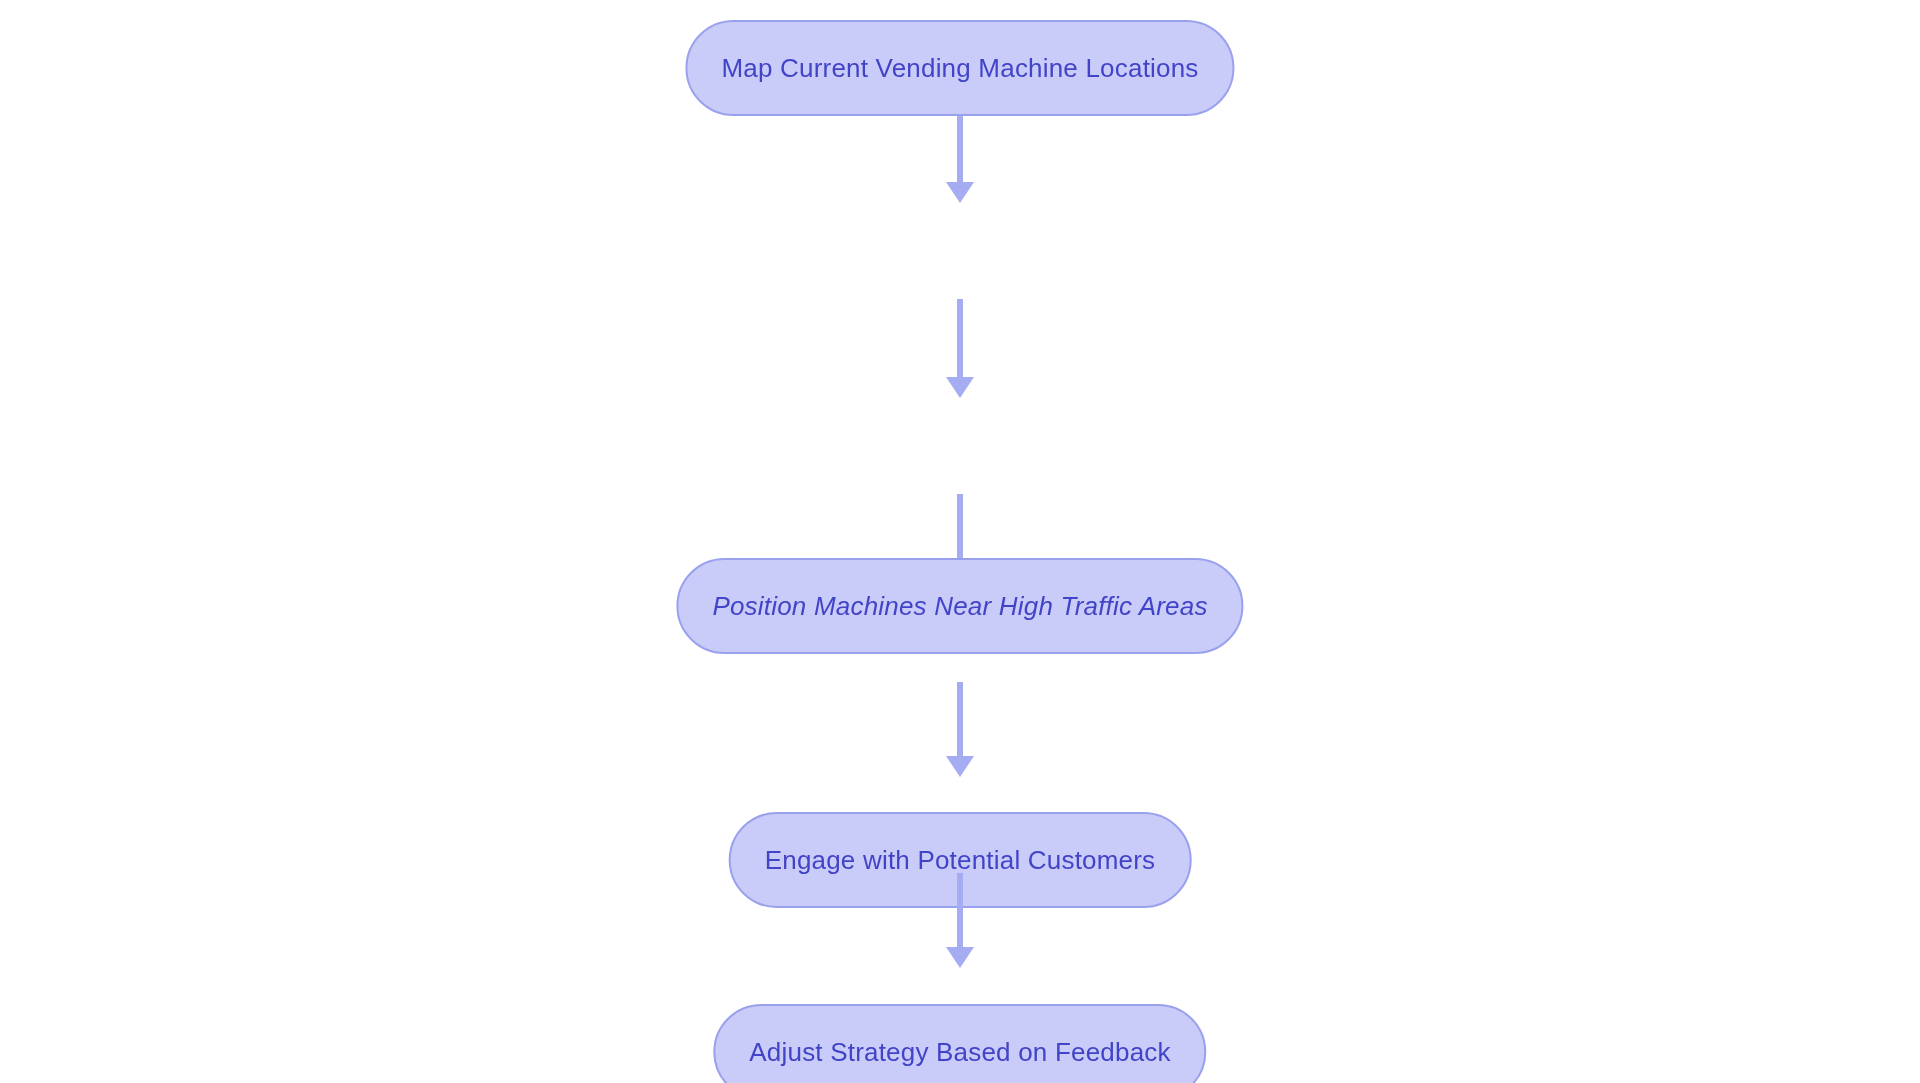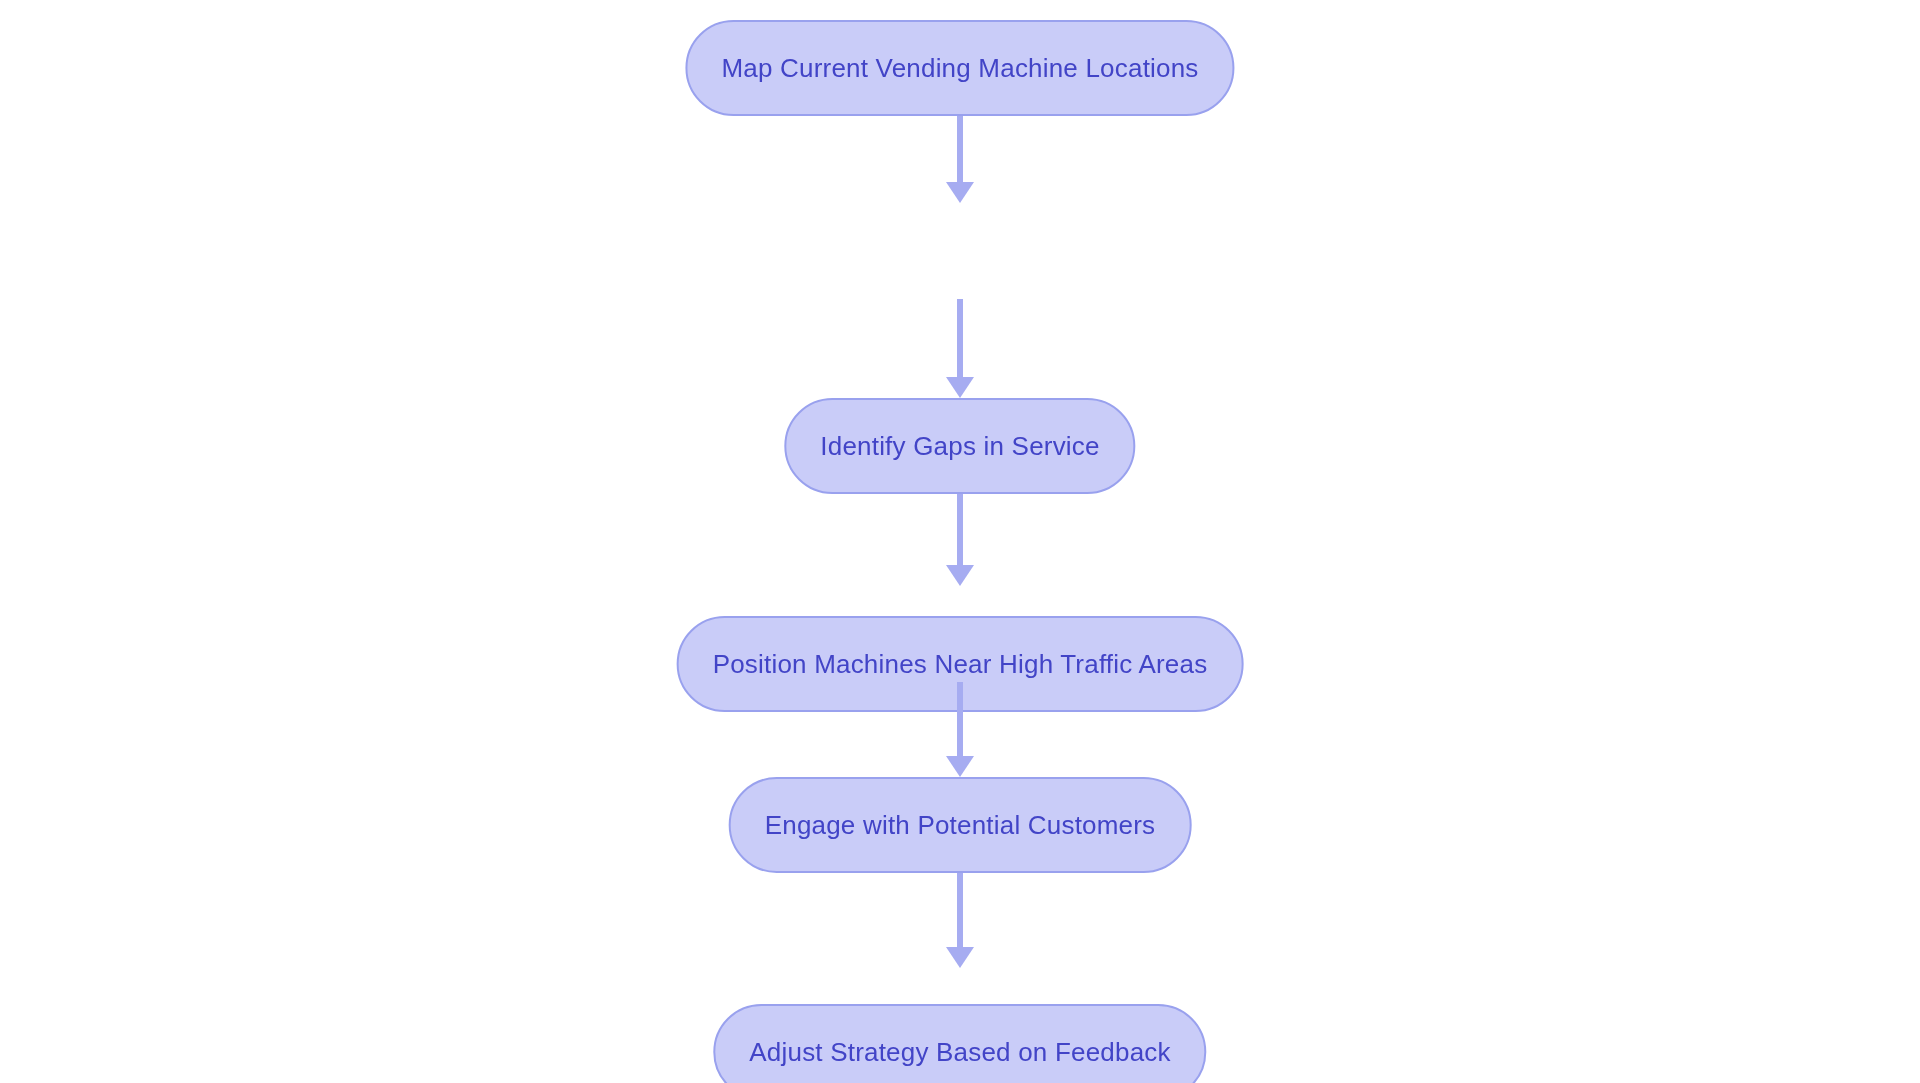--- a/index.html
+++ b/index.html
@@ -36,22 +36,22 @@
     letter-spacing: 0.2px;
     white-space: nowrap;
     display: flex;
     align-items: center;
     justify-content: center;
     padding: 0 34px;
   }
   .n1 { top: 20px;  min-width: 535px; }
   .n2 { top: 203px; min-width: 546px; }
   .n3 { top: 398px; min-width: 337px; }
-  .n4 { top: 616px; min-width: 552px; }
-  .n5 { top: 777px; min-width: 458px; }
+  .n4 { top: 558px; min-width: 552px; font-style: italic; }
+  .n5 { top: 812px; min-width: 458px; }
   .n6 { top: 968px; min-width: 482px; margin-top: 36px; }
 
   .flow-arrow {
     position: absolute;
     left: 50%;
     transform: translateX(-50%);
     display: flex;
     flex-direction: column;
     align-items: center;
   }
@@ -84,21 +84,20 @@
     <div class="arrow-line"></div>
     <div class="arrow-head"></div>
   </div>
 
 
   <div class="flow-arrow a2">
     <div class="arrow-line"></div>
     <div class="arrow-head"></div>
   </div>
 
-  <div class="flow-node n3">Identify Gaps in Service</div>
 
   <div class="flow-arrow a3">
     <div class="arrow-line"></div>
     <div class="arrow-head"></div>
   </div>
 
   <div class="flow-node n4">Position Machines Near High Traffic Areas</div>
 
   <div class="flow-arrow a4">
     <div class="arrow-line"></div>

